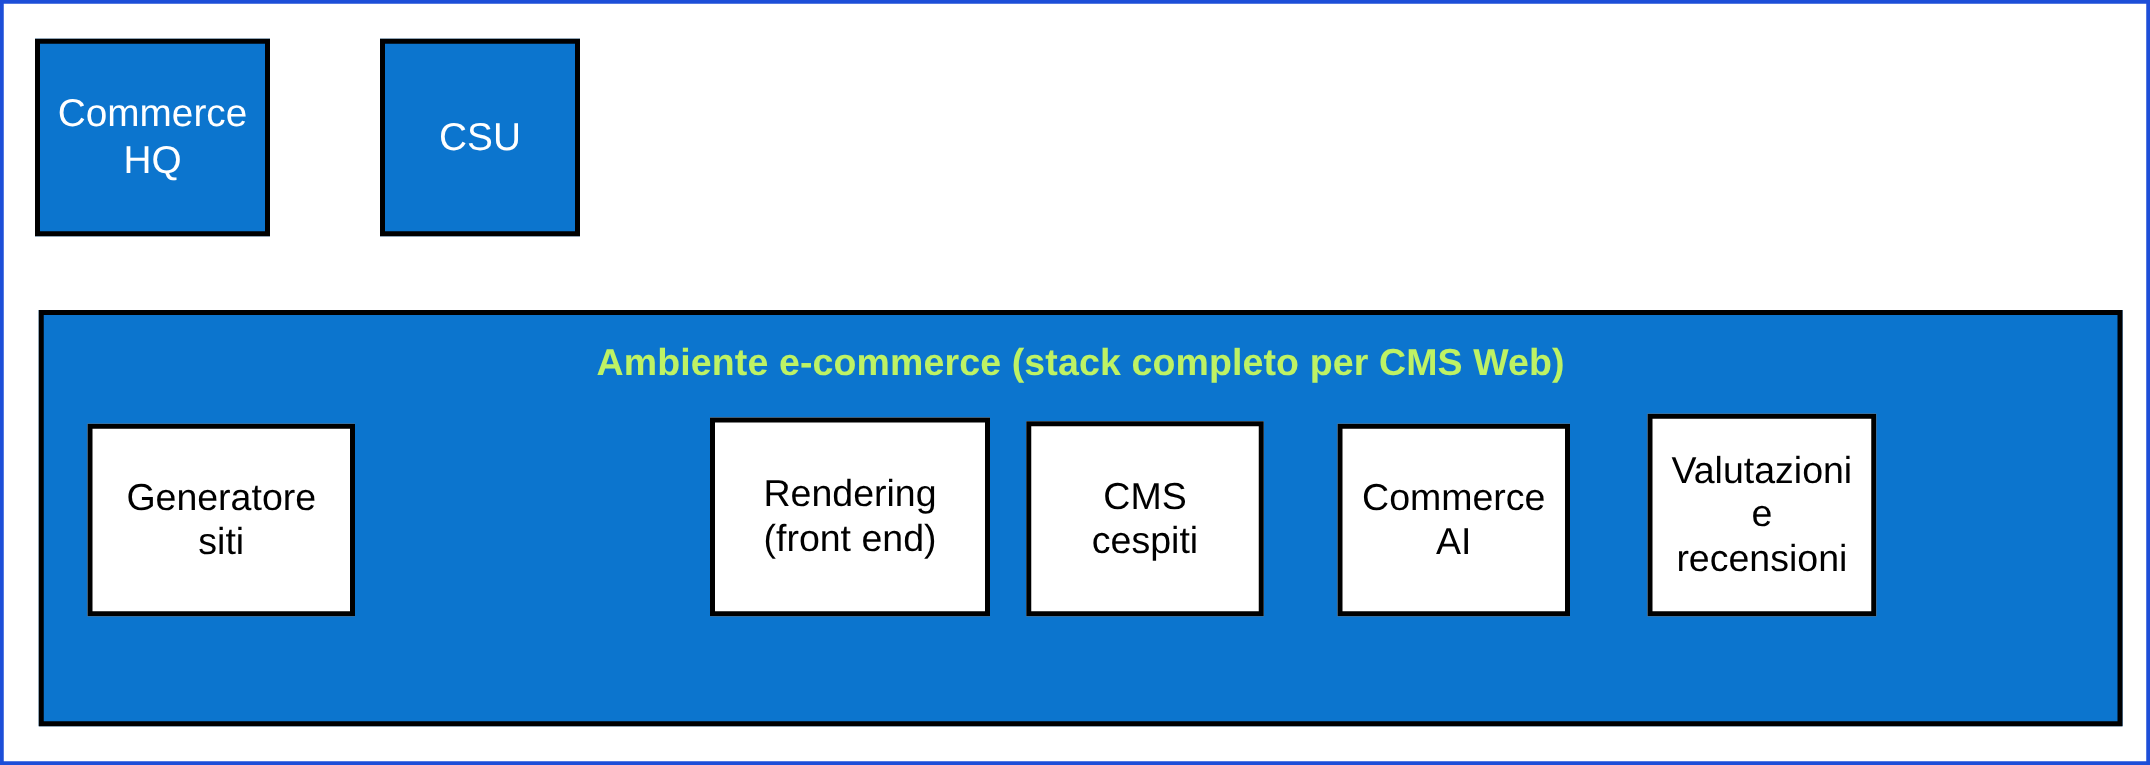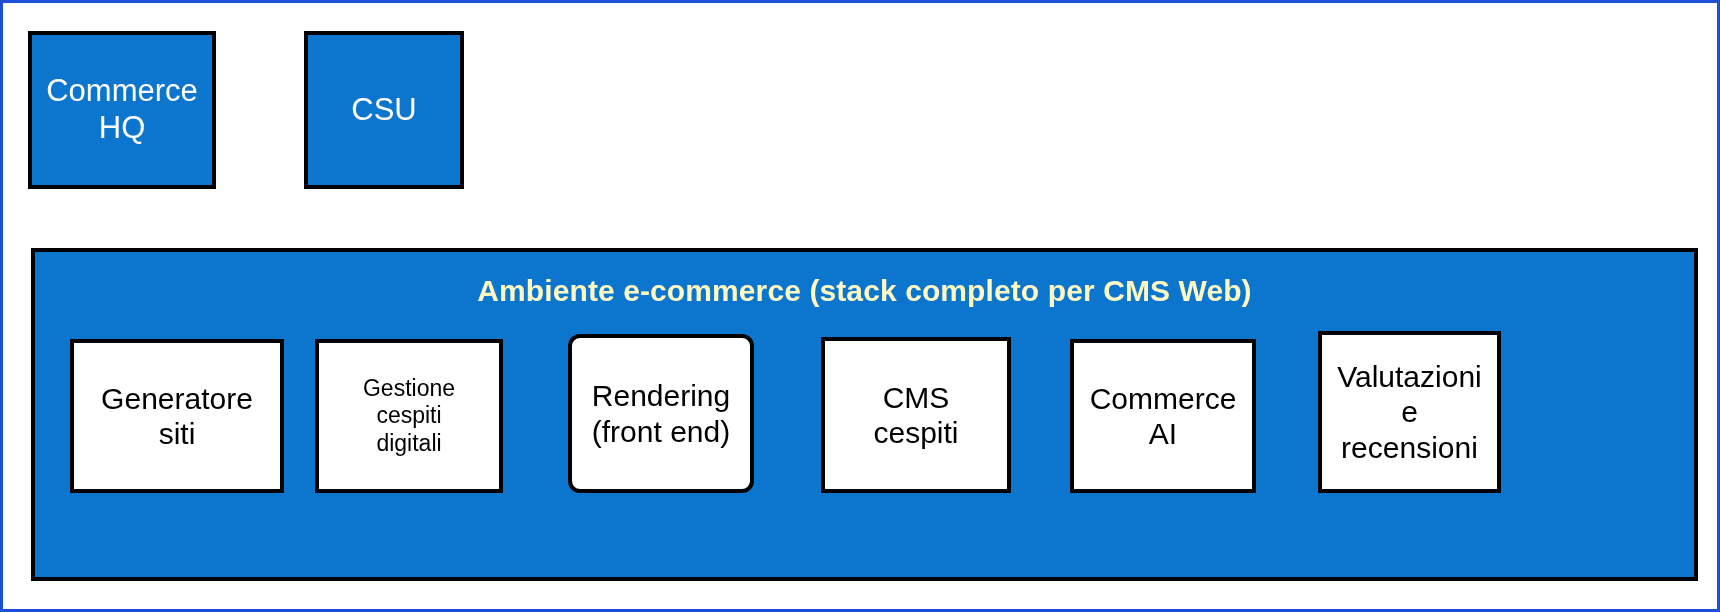--- a/index.html
+++ b/index.html
@@ -46,21 +46,21 @@
     position: absolute;
     box-sizing: border-box;
     background: #0C75CE;
     border: 4px solid #000000;
   }
   .band-title {
     position: absolute;
     left: 0;
     right: 0;
     text-align: center;
-    color: #fef9c3;
+    color: #bef264;
     font-weight: bold;
     font-size: 30px;
     letter-spacing: 0.1px;
     white-space: nowrap;
   }
 
   
   .node-white {
     background: #ffffff;
     border: 4px solid #000000;
@@ -93,27 +93,22 @@
 
   <div class="band" style="left:28px; top:245px; width:1667px; height:333px;">
     <div class="band-title" style="top:22px;">Ambiente e-commerce (stack completo per CMS Web)</div>
   </div>
 
   <div class="node node-white" style="left:67px; top:336px; width:214px; height:154px;">
     <span class="node-label">Generatore
 siti</span>
   </div>
 
-  <div class="node node-white small" style="left:312px; top:336px; width:188px; height:154px;">
-    <span class="node-label">Gestione
-cespiti
-digitali</span>
-  </div>
 
-  <div class="node node-white" style="left:565px; top:331px; width:186px; height:159px;border-radius:12px;">
+  <div class="node node-white" style="left:565px; top:331px; width:224px; height:159px;">
     <span class="node-label">Rendering
 (front end)</span>
   </div>
 
   <div class="node node-white" style="left:818px; top:334px; width:190px; height:156px;">
     <span class="node-label">CMS
 cespiti</span>
   </div>
 
   <div class="node node-white" style="left:1067px; top:336px; width:186px; height:154px;">

